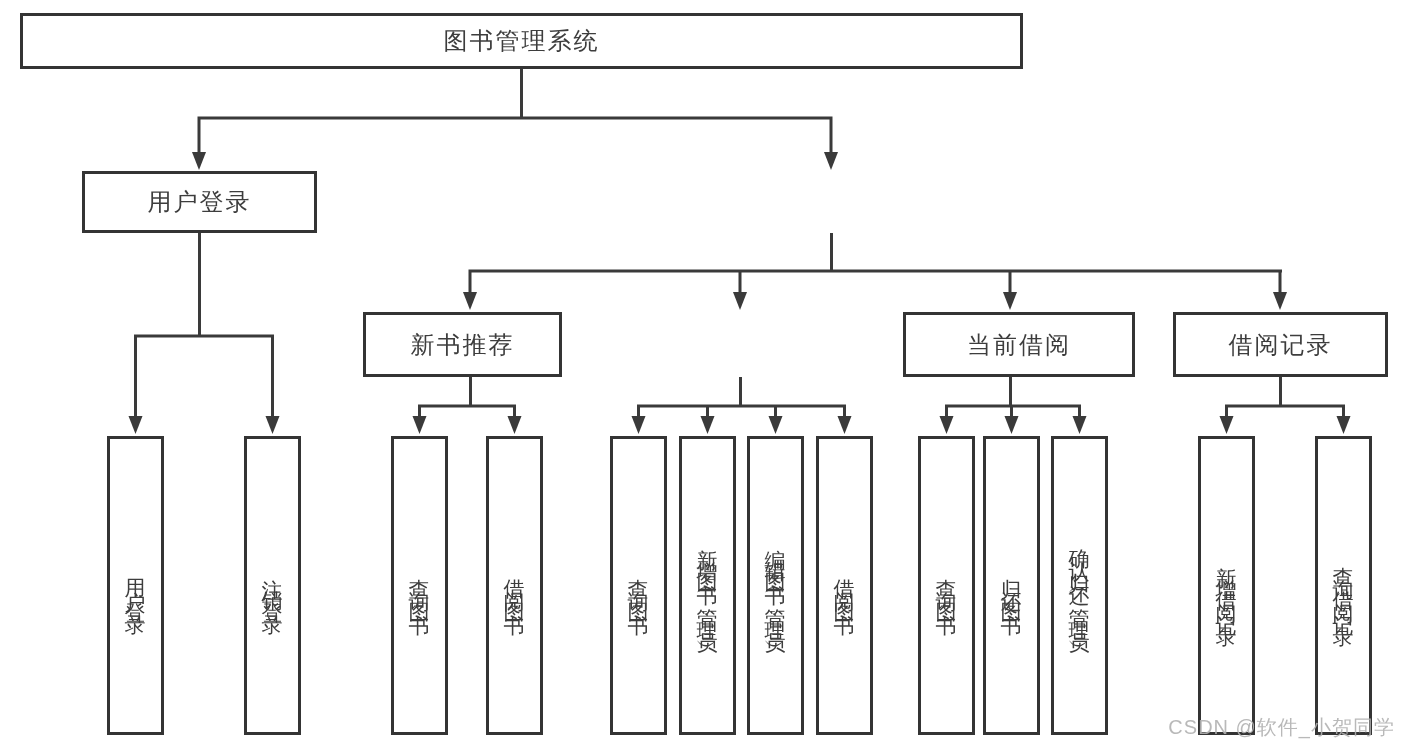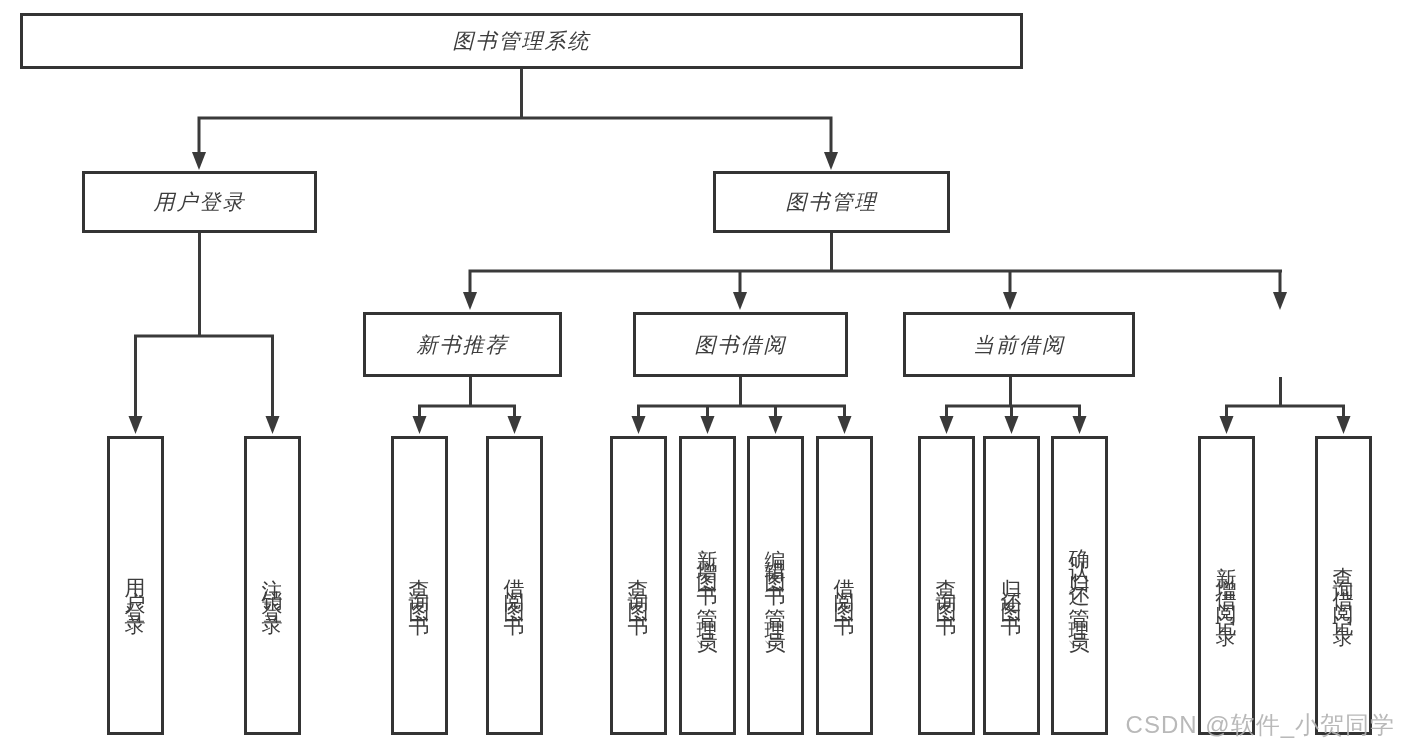--- a/index.html
+++ b/index.html
@@ -18,38 +18,37 @@
   .arrowfill { fill:var(--line, #3a3a3a); stroke:none; }
 
   .node {
     position:absolute;
     border:3px solid var(--border, #343434);
     background:#ffffff;
     display:flex; align-items:center; justify-content:center;
     color:var(--text, #3d3d3d);
   }
   .node.h .lbl {
-    font-size:21px;
+    font-size:24px;
     letter-spacing:2px;
     white-space:nowrap;
-    font-style:italic;
   }
   .node.v { width:57px; height:299px; }
   .node.v .lbl {
     writing-mode:vertical-rl;
     text-orientation:mixed;
     font-size:21px;
     letter-spacing:12px;
     line-height:1;
   }
 
   .watermark {
     position:absolute;
     right:10px; bottom:6px;
-    font-size:24px;
+    font-size:20px;
     letter-spacing:1px;
     color:var(--watermark, #b2b2b2);
     opacity:0.9;
     z-index:5;
     white-space:nowrap;
   }
 </style>
 </head>
 <body>
 
@@ -105,32 +104,29 @@
     </g>
   </svg>
 
   <div class="node h" style="left:20px; top:13px; width:1003px; height:56px">
     <span class="lbl">图书管理系统</span>
   </div>
 
   <div class="node h" style="left:82px; top:171px; width:235px; height:62px">
     <span class="lbl">用户登录</span>
   </div>
-  <div class="node h" style="left:713px; top:171px; width:237px; height:62px">
-    <span class="lbl">图书管理</span>
-  </div>
 
   <div class="node h" style="left:363px; top:312px; width:199px; height:65px">
     <span class="lbl">新书推荐</span>
   </div>
-  <div class="node h" style="left:633px; top:312px; width:215px; height:65px">
-    <span class="lbl">图书借阅</span>
-  </div>
   <div class="node h" style="left:903px; top:312px; width:232px; height:65px">
     <span class="lbl">当前借阅</span>
+  </div>
+  <div class="node h" style="left:1173px; top:312px; width:215px; height:65px">
+    <span class="lbl">借阅记录</span>
   </div>
 
   <div class="node v" style="left:107px; top:436px">
     <span class="lbl">用户登录</span>
   </div>
   <div class="node v" style="left:244px; top:436px">
     <span class="lbl">注销登录</span>
   </div>
 
   <div class="node v" style="left:391px; top:436px">

